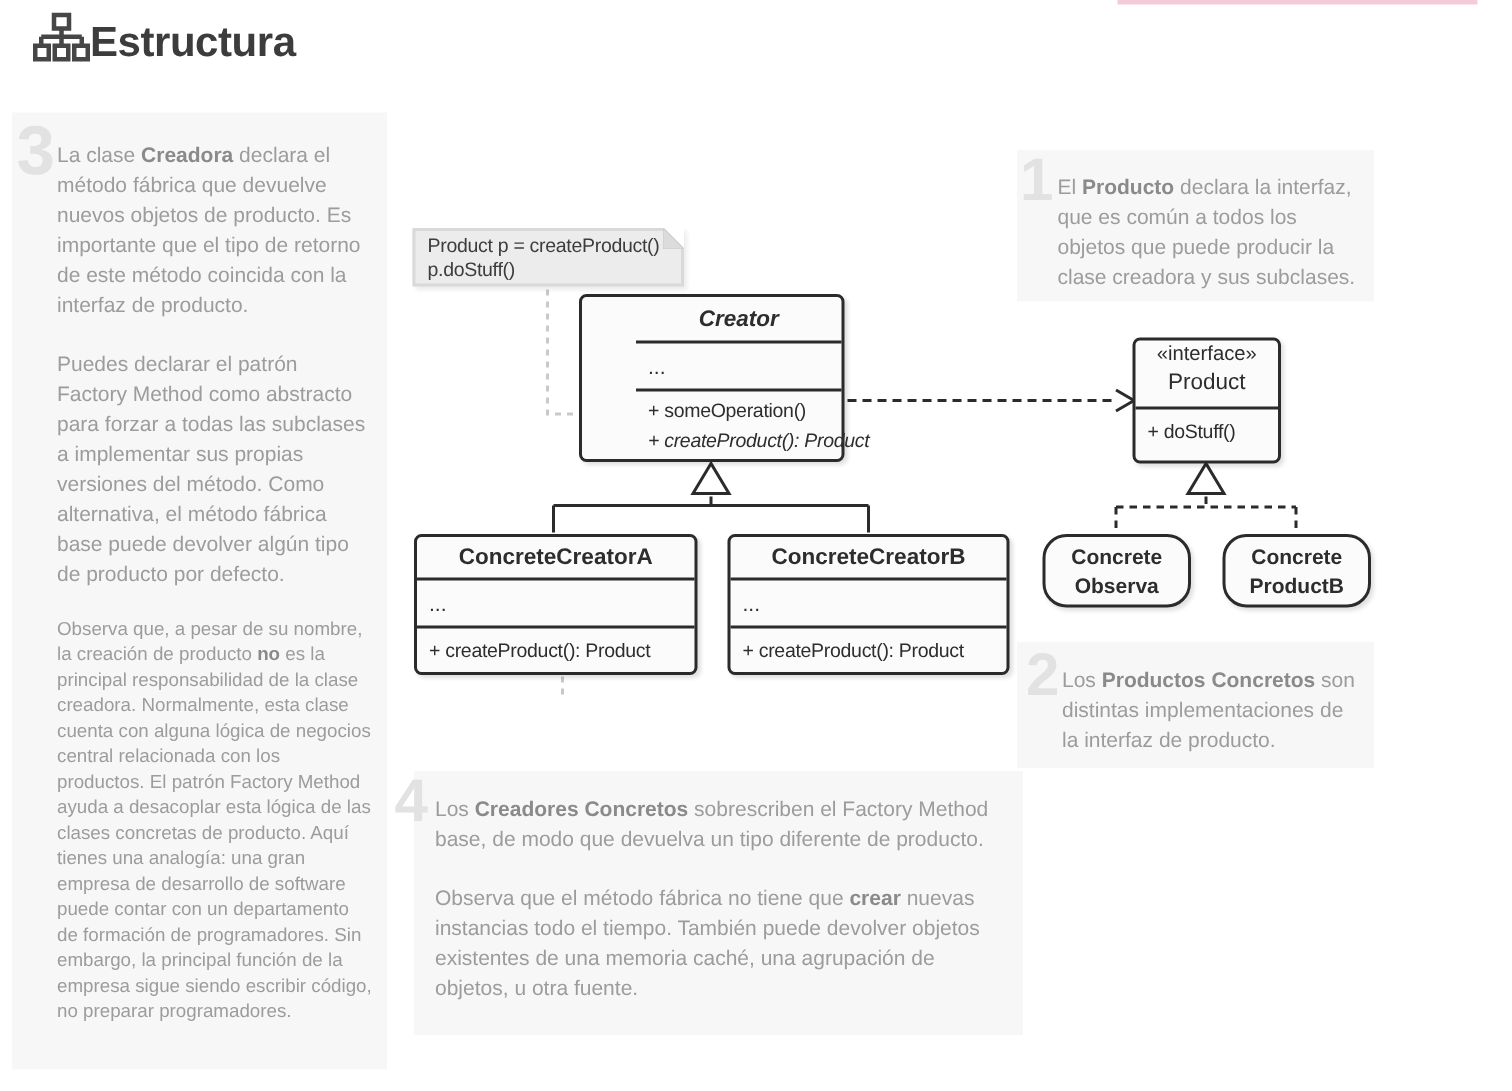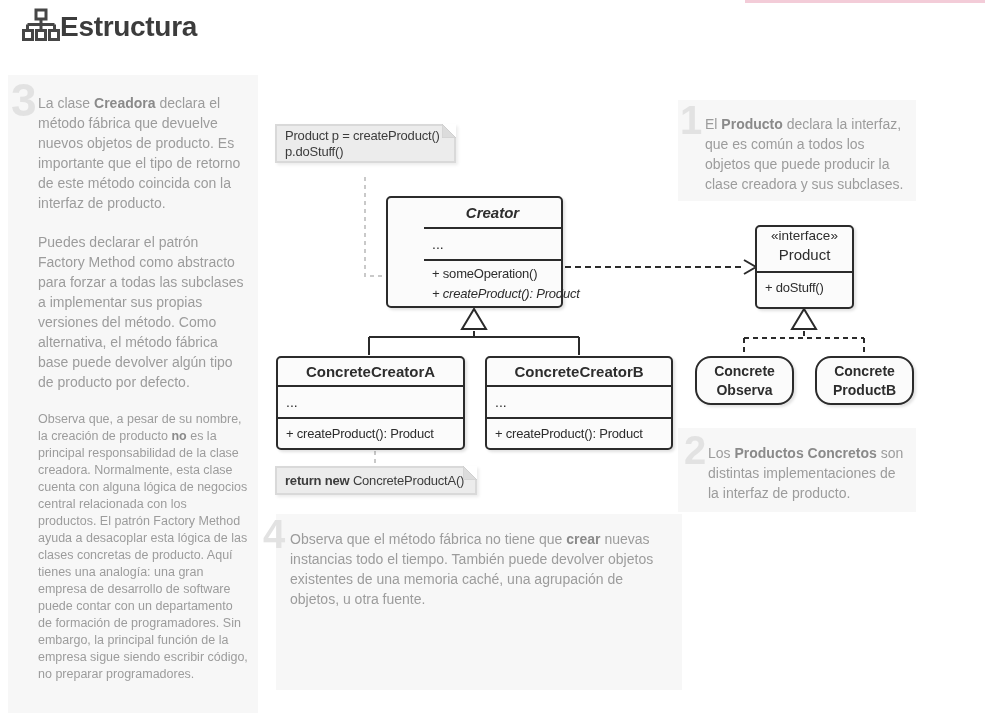--- a/index.html
+++ b/index.html
@@ -65,21 +65,21 @@
 
   .cproduct{text-align:center;font-weight:bold;font-size:14px;line-height:19px;padding-top:4px;border-radius:16px;}
   #concrete-product-a{left:695px;top:356px;width:99px;height:49px;}
   #concrete-product-b{left:815px;top:356px;width:99px;height:49px;}
 
   
   .uml-note{position:absolute;background:#ececec;border:2px solid #d9d9d9;box-sizing:border-box;
             color:#3c3c3c;font-size:13px;letter-spacing:-0.2px;z-index:3;
             box-shadow:2px 2px 3px rgba(0,0,0,0.08);white-space:nowrap;}
   .uml-note strong{font-weight:bold;}
-  #note-client{left:275px;top:124px;width:181px;height:39px;padding:2px 8px;line-height:16px;}
+  #note-client{left:275px;top:152px;width:181px;height:39px;padding:2px 8px;line-height:16px;}
   #note-return{left:275px;top:466px;width:202px;height:29px;line-height:25px;padding:0 8px;}
   .fold{position:absolute;top:-2px;right:-2px;}
 
   .connectors{position:absolute;left:0;top:0;z-index:1;}
 </style>
 </head>
 <body>
 
 <div class="stage">
 
@@ -110,20 +110,21 @@
     <p><span>El </span><strong>Producto</strong><span> declara la interfaz, que es común a todos los objetos que puede producir la clase creadora y sus subclases.</span></p>
   </div>
 
   <div class="note-block" id="block2">
     <span class="num">2</span>
     <p><span>Los </span><strong>Productos Concretos</strong><span> son distintas implementaciones de la interfaz de producto.</span></p>
   </div>
 
   <div class="note-block" id="block4">
     <span class="num">4</span>
+    <p><span>Los </span><strong>Creadores Concretos</strong><span> sobrescriben el Factory Method base, de modo que devuelva un tipo diferente de producto.</span></p>
     <p><span>Observa que el método fábrica no tiene que </span><strong>crear</strong><span> nuevas instancias todo el tiempo. También puede devolver objetos existentes de una memoria caché, una agrupación de objetos, u otra fuente.</span></p>
   </div>
 
   <svg class="connectors" width="1008" height="727">
     <g stroke="#c9c9c9" stroke-width="2" stroke-dasharray="4 4" fill="none">
       <path d="M365 177 V276 H384"></path>
       <path d="M375 451 V465"></path>
     </g>
     <g stroke="#2b2b2b" stroke-width="2" fill="none">
       <path d="M565 267 H744" stroke-dasharray="6 4"></path>
@@ -180,21 +181,14 @@
   <div class="uml-box cproduct" id="concrete-product-a">
     <div>Concrete</div>
     <div>Observa</div>
   </div>
 
   <div class="uml-box cproduct" id="concrete-product-b">
     <div>Concrete</div>
     <div>ProductB</div>
   </div>
 
-  <div class="uml-note" id="note-return">
-    <svg class="fold" width="14" height="14">
-      <path d="M0 0 H14 V14 Z" fill="#ffffff"></path>
-      <path d="M0 0 L14 14 H0 Z" fill="#dcdcdc" stroke="#cfcfcf" stroke-width="1"></path>
-    </svg>
-    <span><strong>return new</strong><span> ConcreteProductA()</span></span>
-  </div>
 
 </div>
 
 </body></html>

